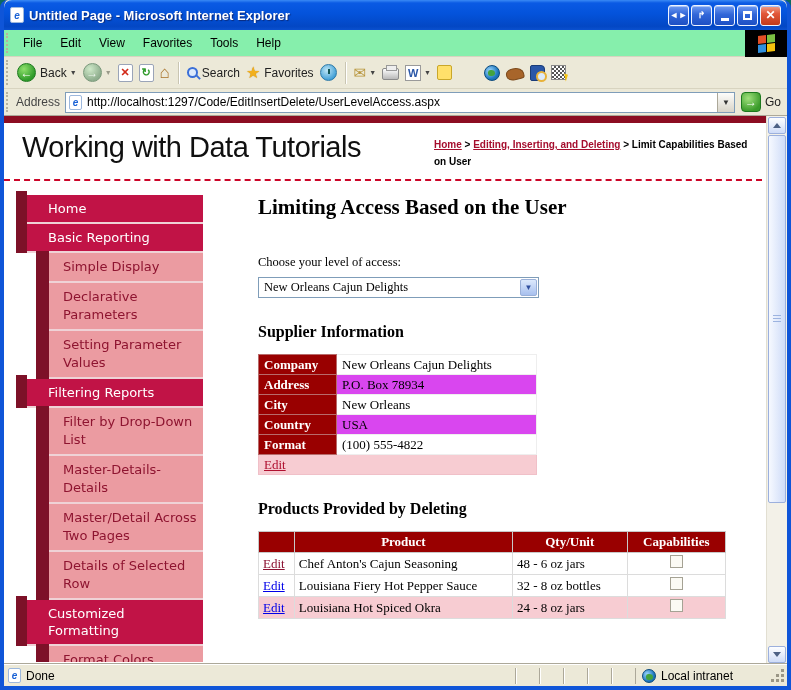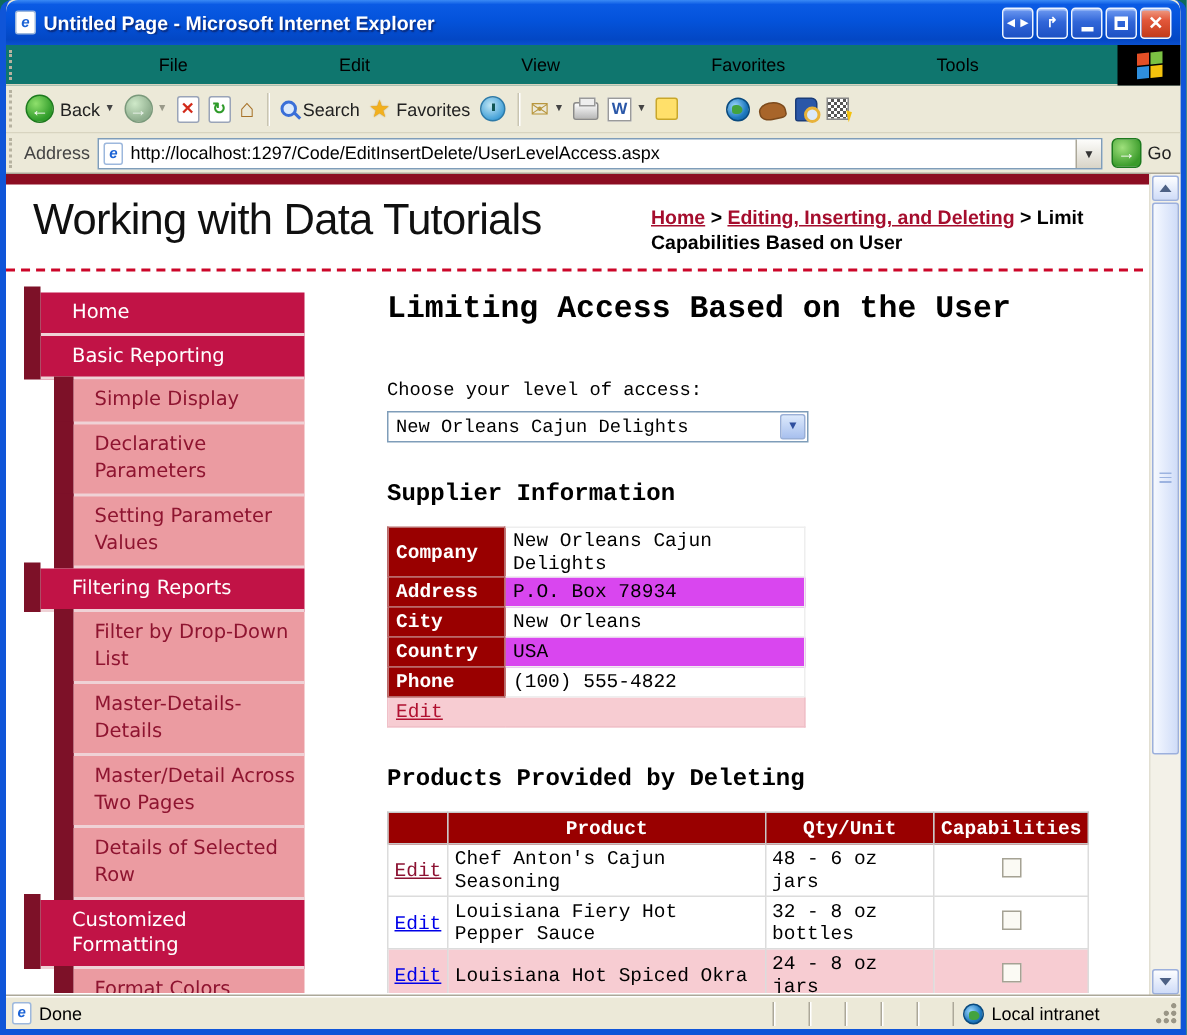--- a/index.html
+++ b/index.html
@@ -14,21 +14,21 @@
   .doc-icon { width:14px; height:16px; background:#fff; border:1px solid #9db8dd; border-radius:2px;
               display:inline-flex; align-items:center; justify-content:center; font-size:10px; font-weight:bold; font-style:italic; color:#1a62d5; flex:none; }
   .tbtn { width:21px; height:21px; margin-left:2px; border-radius:3px; border:1px solid #eef4ff;
           background:linear-gradient(180deg,#6f9bf2 0%,#3166d8 45%,#1d50c4 100%);
           color:#fff; font-size:9px; font-weight:bold; display:flex; align-items:center; justify-content:center;
           box-shadow:inset 0 1px 0 #a8c4f8; }
   .tbtn.close { background:linear-gradient(180deg,#f0a088 0%,#e2573a 40%,#c23a1a 100%); font-size:12px; }
   .tbtn.min span { display:block; width:8px; height:3px; background:#fff; margin-top:9px; }
   .tbtn.max span { display:block; width:9px; height:9px; border:2px solid #fff; border-top-width:3px; }
   
-  .menubar { height:27px; background:#0f766e; display:flex; align-items:center; border-bottom:1px solid #d8d4c0; position:relative;justify-content:space-between; }
+  .menubar { height:27px; background:#86efac; display:flex; align-items:center; border-bottom:1px solid #d8d4c0; position:relative; }
   .grip { width:5px; height:80%; margin:0 3px 0 2px; border-left:2px dotted #b6b2a0; }
   .menu-item { font-size:12px; color:#000; padding:4px 9px; }
   .logo-block { position:absolute; right:0; top:0; width:42px; height:27px; background:#000;
                 display:flex; align-items:center; justify-content:center; }
   .winflag { display:grid; grid-template-columns:8px 8px; grid-template-rows:8px 8px; gap:1px; transform:skewY(-6deg); }
   .winflag i { display:block; }
   .winflag i:nth-child(1){background:#e34f26;} .winflag i:nth-child(2){background:#7bc143;}
   .winflag i:nth-child(3){background:#2f8fde;} .winflag i:nth-child(4){background:#f4c20d;}
   
   .toolbar { height:32px; background:#ECE9D8; display:flex; align-items:center; border-bottom:1px solid #d8d4c0; font-size:12px; }
@@ -70,35 +70,35 @@
   .addr-dd { width:17px; height:19px; background:linear-gradient(180deg,#fdfdfb,#d8d4c8); border-left:1px solid #aca899; display:flex; align-items:center; justify-content:center; font-size:8px; color:#333; }
   .go-btn { display:flex; align-items:center; margin:0 6px 0 6px; }
   .go-circle { width:20px; height:20px; border-radius:4px; background:radial-gradient(circle at 35% 30%,#9fe07c,#3a9b2a 75%); border:1px solid #1d7a1e; color:#fff; font-weight:bold; display:flex; align-items:center; justify-content:center; font-size:12px; }
   .go-text { margin-left:4px; color:#222; }
   
   .viewport { position:relative; height:548px; background:#fff; overflow:hidden; }
   .content { position:absolute; left:0; top:0; right:21px; bottom:0; overflow:hidden; font-family:"DejaVu Sans", sans-serif; }
   .maroon-bar { height:7px; background:#8c0d22; }
   .pageheader { position:relative; height:56px; padding:8px 0 0 18px; }
   .site-title { font-family:"Liberation Sans", sans-serif; font-size:29px; font-weight:500; color:#101010; letter-spacing:-0.5px; }
-  .breadcrumb { position:absolute; right:10px; top:13px; width:322px; font-size:13px; font-weight:bold; line-height:17px; font-family:"Liberation Sans", sans-serif; }
+  .breadcrumb { position:absolute; right:10px; top:13px; width:322px; font-size:10px; font-weight:bold; line-height:17px; font-family:"Liberation Sans", sans-serif; }
   .breadcrumb a { color:#a50d2d; text-decoration:underline; }
   .crumb-sep { color:#000; }
   .crumb-current { color:#000; }
   .dashed { border-bottom:2px dashed #cc0629; margin-right:4px; }
   .pagebody { position:relative; height:481px; overflow:hidden; }
   
   .sidebar { position:absolute; left:12px; top:14px; width:187px; font-size:13px; }
   .si { position:relative; border-bottom:2px solid #efd2d6; }
   .si-top { margin-left:11px; background:#c11346; color:#fff; padding:5px 4px 5px 21px; line-height:17px; }
   .si-top::before { content:""; position:absolute; left:-11px; top:-4px; bottom:-2px; width:11px; background:#7d1128; }
   .si-sub { margin-left:33px; background:#eb9ba1; color:#8e1430; padding:5px 4px 5px 14px; line-height:18px; }
   .si-sub::before { content:""; position:absolute; left:-13px; top:-2px; bottom:-2px; width:13px; background:#7d1128; }
   
-  .main { margin-left:254px; padding:14px 40px 0 0; font-family:Liberation Mono, monospace; }
+  .main { margin-left:254px; padding:14px 40px 0 0; font-family:Liberation Serif, serif; }
   .main h1 { font-size:21px; font-weight:bold; color:#000; }
   .access-label { font-size:12.5px; margin-top:35px; color:#000; }
   .select { position:relative; margin-top:7px; width:281px; height:21px; border:1px solid #7F9DB9; background:#fff; font-size:12.5px; display:flex; align-items:center; padding-left:5px; }
   .select .arrow-btn { position:absolute; right:1px; top:1px; bottom:1px; width:17px;
        background:linear-gradient(180deg,#dce9fc,#a8c0ee); border:1px solid #9ab0d8; border-radius:2px;
        display:flex; align-items:center; justify-content:center; font-size:8px; color:#2f4f9e; }
   .main h2 { font-size:16px; font-weight:bold; margin-top:25px; color:#000; }
   table { border-collapse:collapse; margin-top:13px; font-size:13px; }
   .sup-table td { padding:1px 5px; height:20px; }
   .sup-table .hcell { background:#990000; color:#fff; font-weight:bold; width:78px; border:1px solid #b86a6a; }
@@ -306,21 +306,21 @@
             </tr>
             <tr>
               <td class="hcell">City</td>
               <td class="vcell">New Orleans</td>
             </tr>
             <tr class="alt">
               <td class="hcell">Country</td>
               <td class="vcell">USA</td>
             </tr>
             <tr>
-              <td class="hcell">Phone</td>
+              <td class="hcell">Format</td>
               <td class="vcell">(100) 555-4822</td>
             </tr>
             <tr class="editrow">
               <td colspan="2"><a href="#" class="red-link">Edit</a></td>
             </tr>
           </tbody>
             </table>
 
           <h2>Products Provided by Deleting</h2>
           <table class="prod-table">

